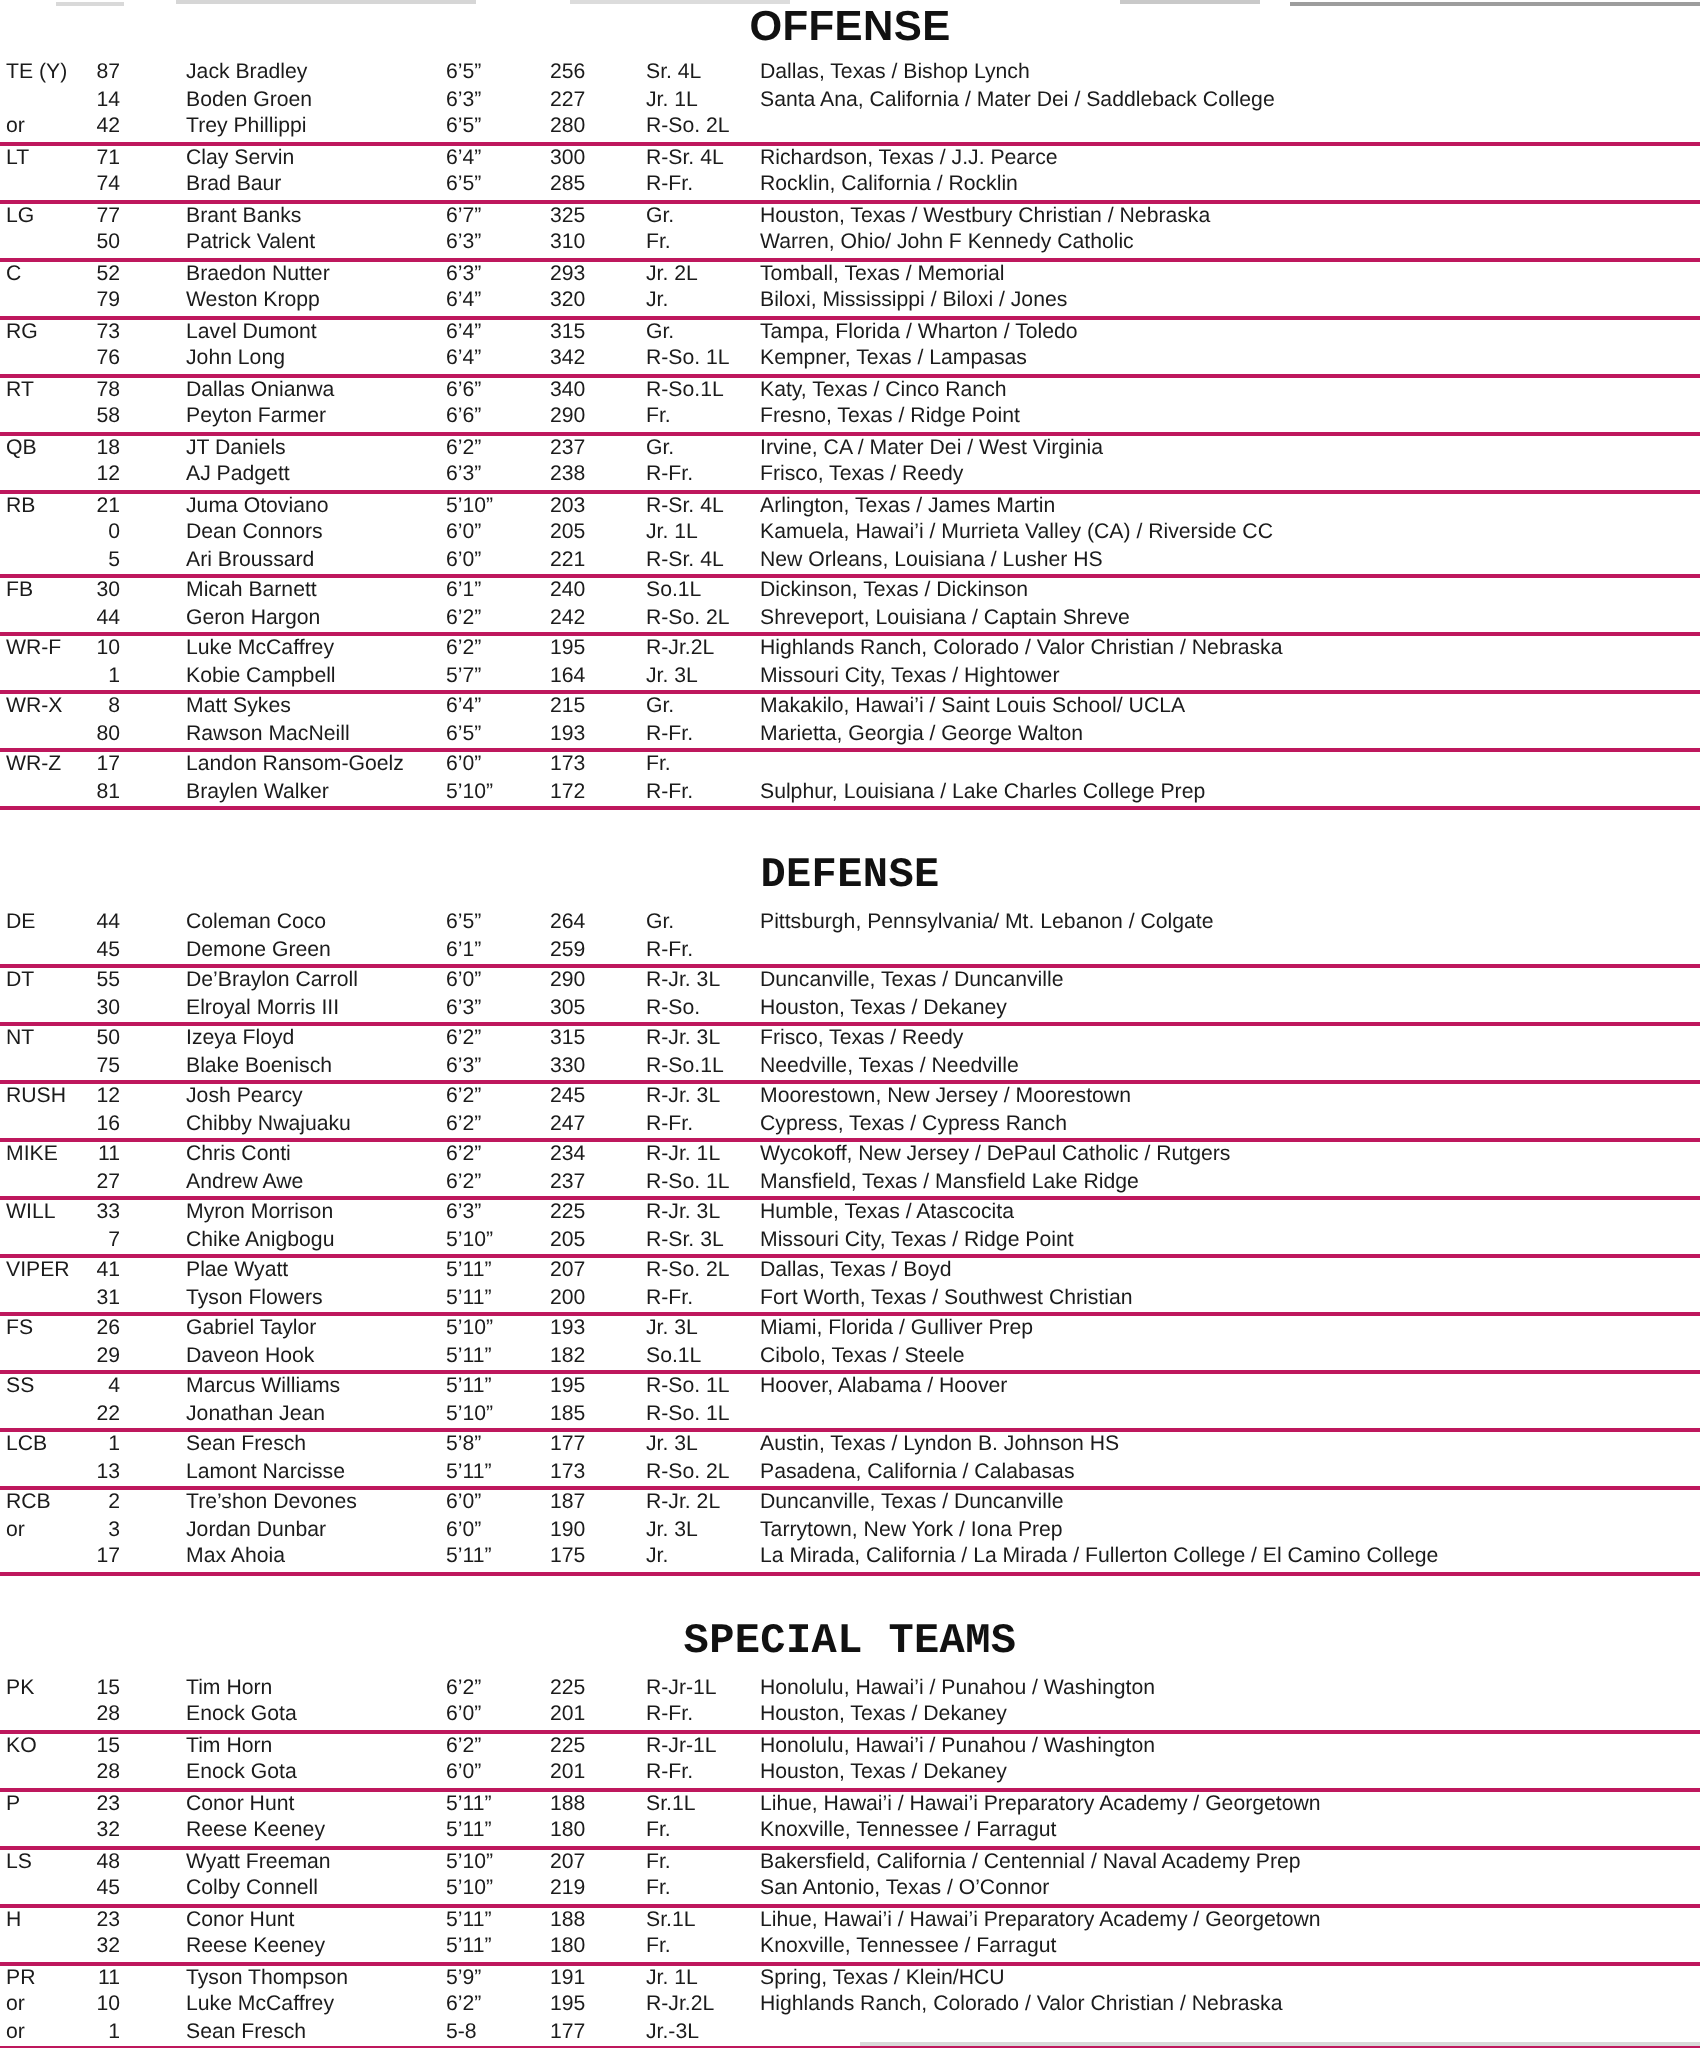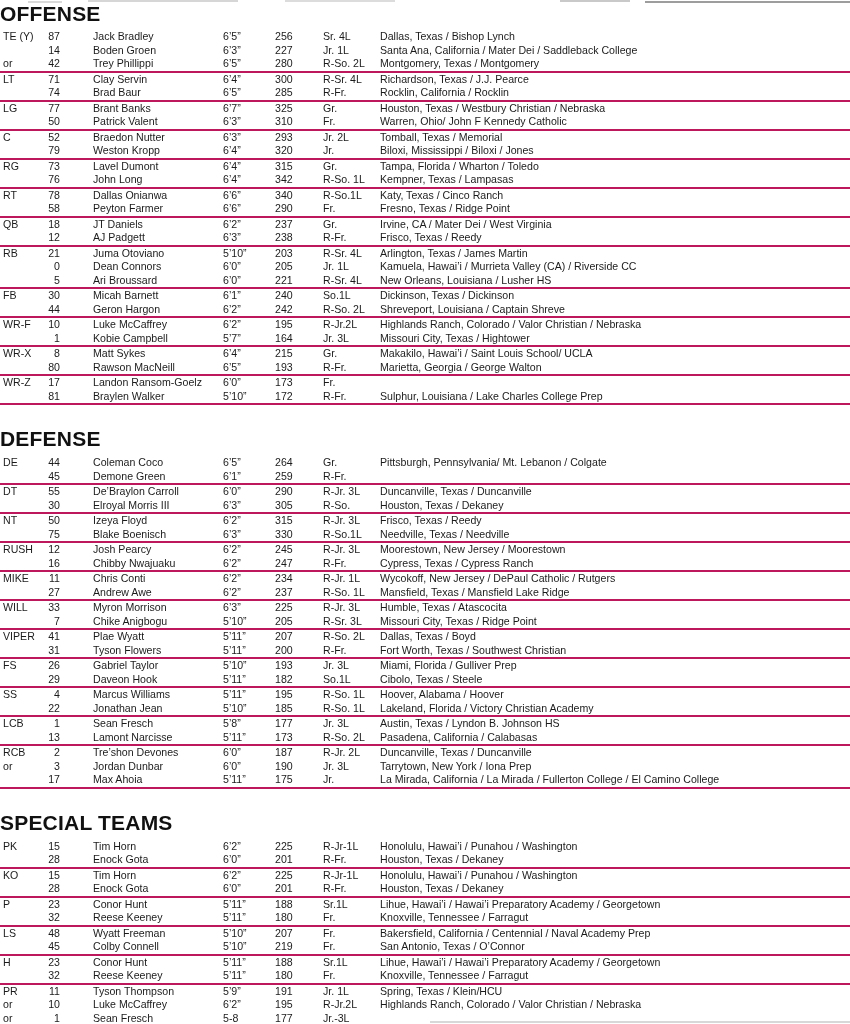--- a/index.html
+++ b/index.html
@@ -5,26 +5,26 @@
   html, body { margin: 0; padding: 0; background: #ffffff; }
   body {
     width: 850px; height: 1024px; overflow: hidden; position: relative;
     font-family: "Liberation Sans", sans-serif;
     color: #1b1b1b;
     -webkit-font-smoothing: antialiased;
   }
   .sheet { position: relative; width: 850px; }
 
   .section-title {
-    margin: 0; 
+    margin: 0; text-align: center;
     font-size: 21px; font-weight: bold; letter-spacing: 0.2px;
     color: #111;
   }
   .section-title.first { padding-top: 2px; padding-bottom: 4px; }
-  .section-title.later { padding-top: 22px; padding-bottom: 5px; }
+  .section-title.later { padding-top: 22px; padding-bottom: 5px; font-family: Liberation Mono, monospace; }
 
   .group { border-bottom: 2px solid #be185d; }
 
   .row { display: flex; height: 13.5px; line-height: 13.7px; font-size: 10.6px; white-space: nowrap; }
   .c-pos  { width: 45px; padding-left: 3px; box-sizing: border-box; flex: none; }
   .c-num  { width: 15px; text-align: right; flex: none; }
   .c-name { width: 130px; margin-left: 33px; flex: none; overflow: visible; }
   .c-ht   { width: 52px; flex: none; }
   .c-wt   { width: 48px; flex: none; }
   .c-cls  { width: 57px; flex: none; }
@@ -68,21 +68,20 @@
     <span class="c-home">Santa Ana, California / Mater Dei / Saddleback College</span>
   </div>
 
   <div class="row">
     <span class="c-pos">or</span>
     <span class="c-num">42</span>
     <span class="c-name">Trey Phillippi</span>
     <span class="c-ht">6’5”</span>
     <span class="c-wt">280</span>
     <span class="c-cls">R-So. 2L</span>
-    <span class="c-home">Montgomery, Texas / Montgomery</span>
   </div>
 </div>
         <div class="group">
   <div class="row">
     <span class="c-pos">LT</span>
     <span class="c-num">71</span>
     <span class="c-name">Clay Servin</span>
     <span class="c-ht">6’4”</span>
     <span class="c-wt">300</span>
     <span class="c-cls">R-Sr. 4L</span>
@@ -502,21 +501,20 @@
     <span class="c-home">Hoover, Alabama / Hoover</span>
   </div>
 
   <div class="row">
     <span class="c-pos"></span>
     <span class="c-num">22</span>
     <span class="c-name">Jonathan Jean</span>
     <span class="c-ht">5’10”</span>
     <span class="c-wt">185</span>
     <span class="c-cls">R-So. 1L</span>
-    <span class="c-home">Lakeland, Florida / Victory Christian Academy</span>
   </div>
 </div>
         <div class="group">
   <div class="row">
     <span class="c-pos">LCB</span>
     <span class="c-num">1</span>
     <span class="c-name">Sean Fresch</span>
     <span class="c-ht">5’8”</span>
     <span class="c-wt">177</span>
     <span class="c-cls">Jr. 3L</span>

